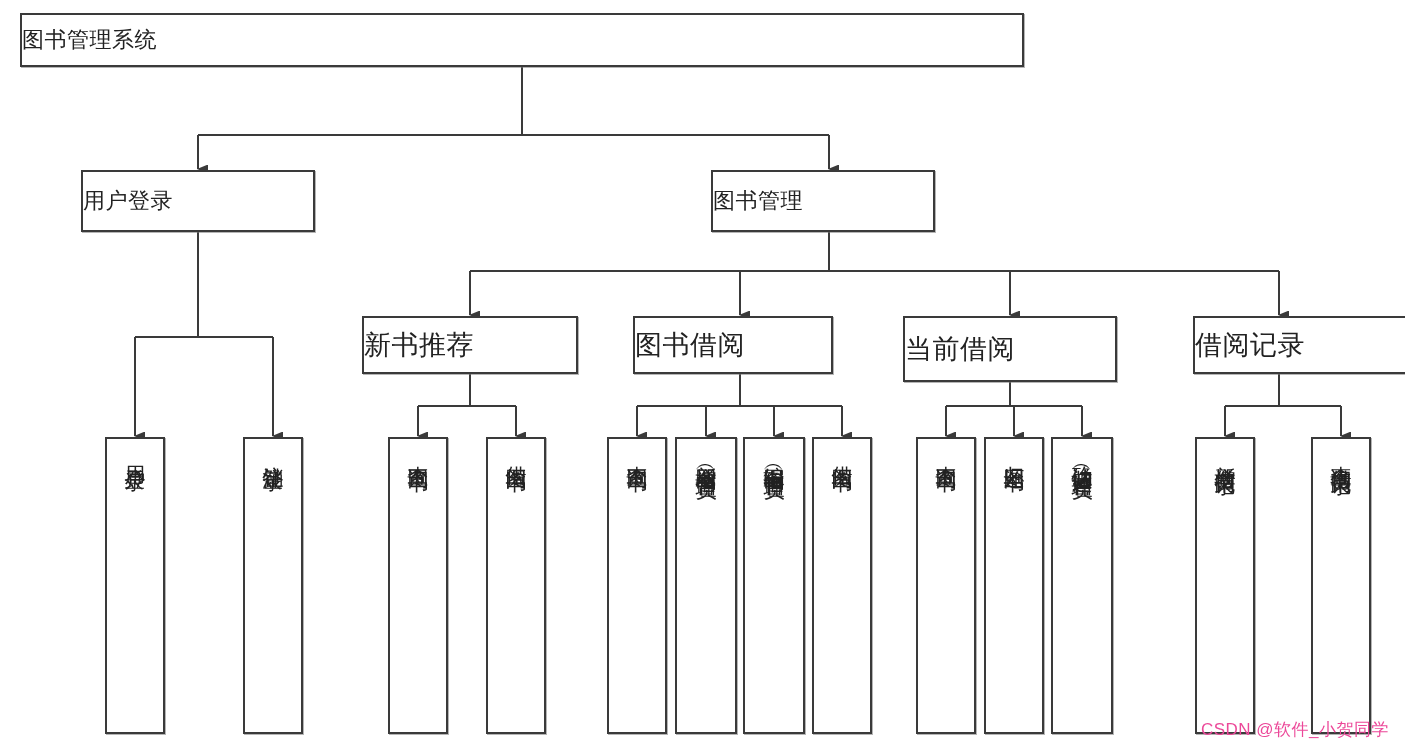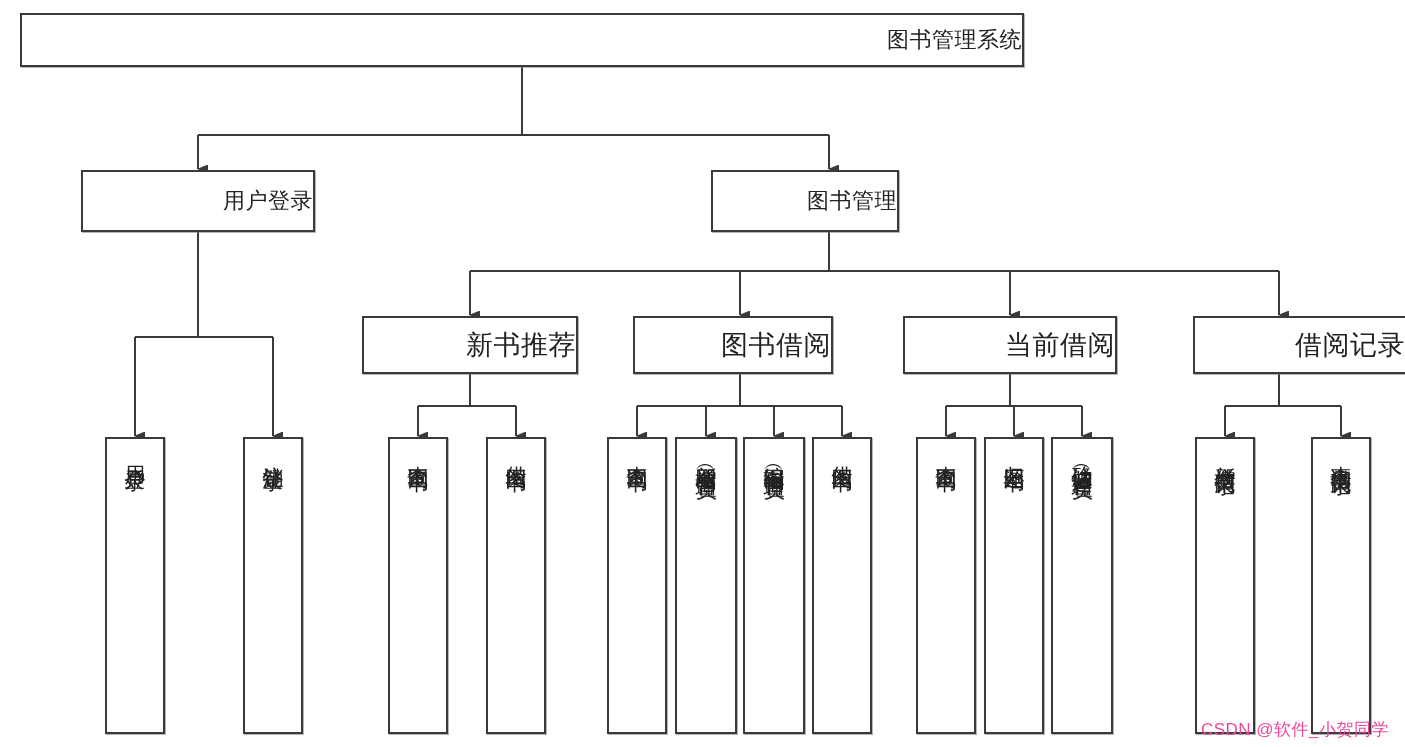--- a/index.html
+++ b/index.html
@@ -28,21 +28,21 @@
     height: 747px;
   }
   .node-box {
     position: absolute;
     box-sizing: border-box;
     background: #ffffff;
     border: 2px solid #3a3a3a;
     box-shadow: 1px 1px 0 0 rgba(120,120,120,0.55);
     display: flex;
     align-items: center;
-    justify-content: flex-end;
+    justify-content: flex-start;
     color: #222222;
   }
   .node-label {
     display: block;
     text-align: center;
     line-height: 1.12;
     color: #222222;
     white-space: pre;
   }
   .node-box.horizontal .node-label {
@@ -127,30 +127,30 @@
       </g>
   </svg>
 
   <div id="node-layer">
       <div class="node-box level-1 horizontal" style="left: 20px; top: 13px; width: 1004px; height: 54px;">
         <span class="node-label">图书管理系统</span>
       </div>
       <div class="node-box level-2 horizontal" style="left: 81px; top: 170px; width: 234px; height: 62px;">
         <span class="node-label">用户登录</span>
       </div>
-      <div class="node-box level-2 horizontal" style="left: 711px; top: 170px; width: 188px; height: 62px;">
+      <div class="node-box level-2 horizontal" style="left: 711px; top: 170px; width: 224px; height: 62px;">
         <span class="node-label">图书管理</span>
       </div>
       <div class="node-box level-3 horizontal" style="left: 362px; top: 316px; width: 216px; height: 58px;">
         <span class="node-label">新书推荐</span>
       </div>
       <div class="node-box level-3 horizontal" style="left: 633px; top: 316px; width: 200px; height: 58px;">
         <span class="node-label">图书借阅</span>
       </div>
-      <div class="node-box level-3 horizontal" style="left: 903px; top: 316px; width: 214px; height: 58px;">
+      <div class="node-box level-3 horizontal" style="left: 903px; top: 316px; width: 214px; height: 66px;">
         <span class="node-label">当前借阅</span>
       </div>
       <div class="node-box level-3 horizontal" style="left: 1172px; top: 316px; width: 214px; height: 58px; margin-left: 21px;">
         <span class="node-label">借阅记录</span>
       </div>
       <div class="node-box level-4 vertical" style="left: 105px; top: 437px; width: 60px; height: 297px;">
         <span class="node-label">用户登录</span>
       </div>
       <div class="node-box level-4 vertical" style="left: 243px; top: 437px; width: 60px; height: 297px;">
         <span class="node-label">注销登录</span>

